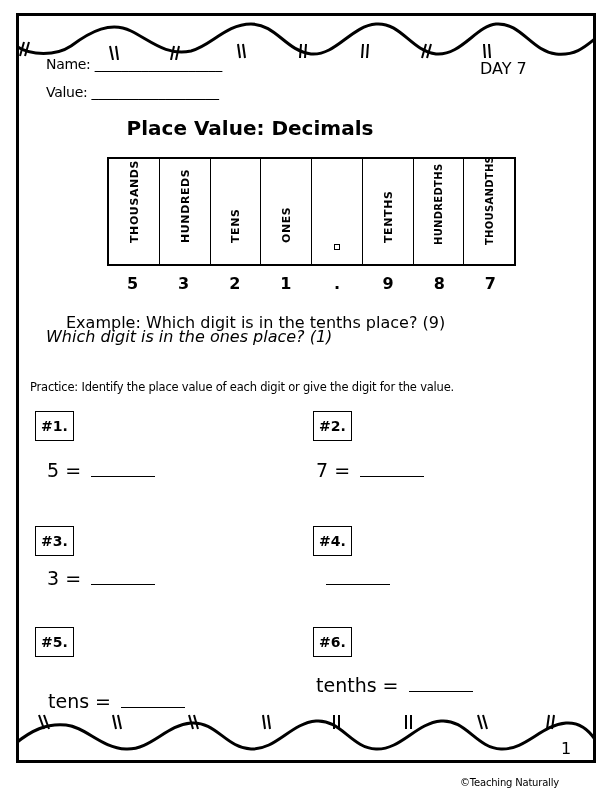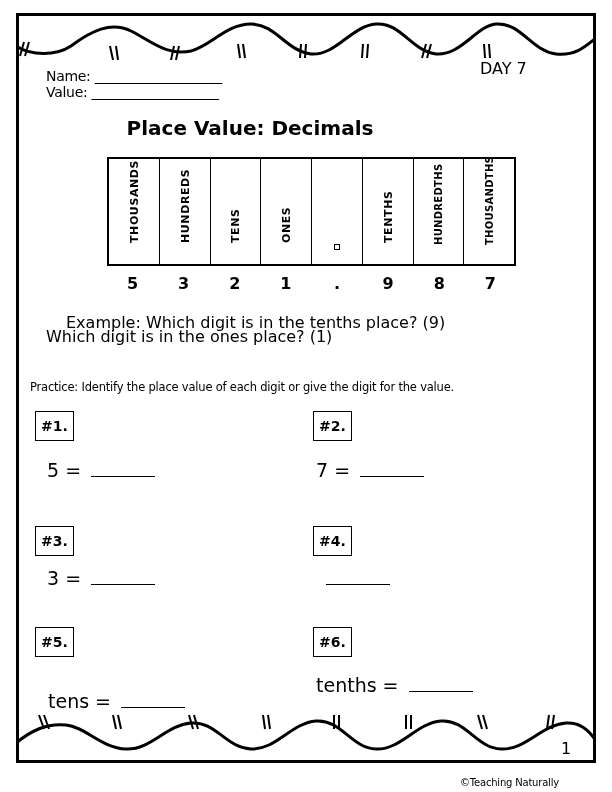--- a/index.html
+++ b/index.html
@@ -2,34 +2,34 @@
 <html><head>
 <meta charset="utf-8">
 <style>
   html,body{margin:0;padding:0;background:#fff;}
   body{width:612px;height:792px;position:relative;overflow:hidden;font-family:"DejaVu Sans",sans-serif;color:#000;}
   .frame{position:absolute;left:16px;top:13px;width:574px;height:744px;border:3px solid #000;box-sizing:content-box;}
   .wave{position:absolute;left:16px;width:580px;height:44px;}
   .wave-top{top:16px;}
   .wave-bot{top:713px;}
   .abs{position:absolute;}
-  .name-line{left:46px;top:68px;font-size:14px;letter-spacing:-0.3px;text-align:center;}
+  .name-line{left:46px;top:56px;font-size:14px;letter-spacing:-0.3px;text-align:center;}
   .date-line{left:46px;top:84px;font-size:14px;letter-spacing:-0.3px;}
   .day{left:480px;top:59px;font-size:16px;}
   .title{left:0;width:500px;top:116px;text-align:center;font-size:20px;font-weight:bold;}
   .pv-table{position:absolute;left:107px;top:157px;width:409px;height:109px;border:2px solid #000;box-sizing:border-box;display:flex;}
   .pv-col{flex:1;border-right:1px solid #000;position:relative;}
   .pv-col:last-child{border-right:none;}
   .pv-label{position:absolute;left:50%;bottom:8px;transform-origin:0 0;transform:rotate(-90deg) translateY(-50%);font-size:11px;font-weight:bold;white-space:nowrap;letter-spacing:0.6px;}
   .pv-label.small{font-size:10px;letter-spacing:0.3px;}
   .pv-dot{position:absolute;left:50%;bottom:14px;width:4px;height:4px;border:1px solid #000;transform:translateX(-50%);}
   .digits{position:absolute;left:107px;top:274px;width:409px;display:flex;}
   .digit{flex:1;text-align:center;font-size:16px;font-weight:bold;}
   .example{left:46px;top:313px;font-size:16px;margin-left:20px;}
-  .example2{left:46px;top:327px;font-size:16px;}
+  .example2{left:46px;top:327px;font-size:16px;font-style:italic;}
   .practice-inst{left:30px;top:380px;font-size:11.5px;letter-spacing:-0.2px;text-align:right;}
   .qbox{position:absolute;border:1px solid #000;font-size:14px;font-weight:bold;padding:4px 5px;line-height:20px;}
   .qtext{position:absolute;font-size:19px;white-space:nowrap;}
   .blank{display:inline-block;border-bottom:1px solid #000;width:64px;height:14px;margin-left:10px;vertical-align:baseline;}
   .page-num{left:561px;top:739px;font-size:16px;}
   .footer{left:460px;top:777px;font-size:10px;letter-spacing:-0.2px;}
 </style>
 </head>
 <body>
 

